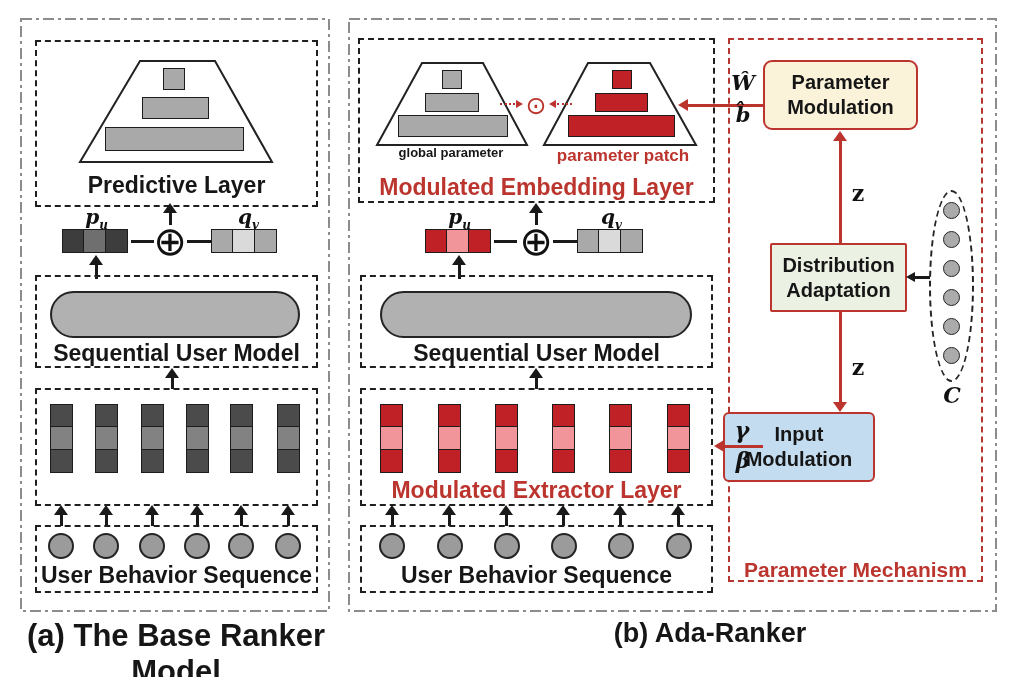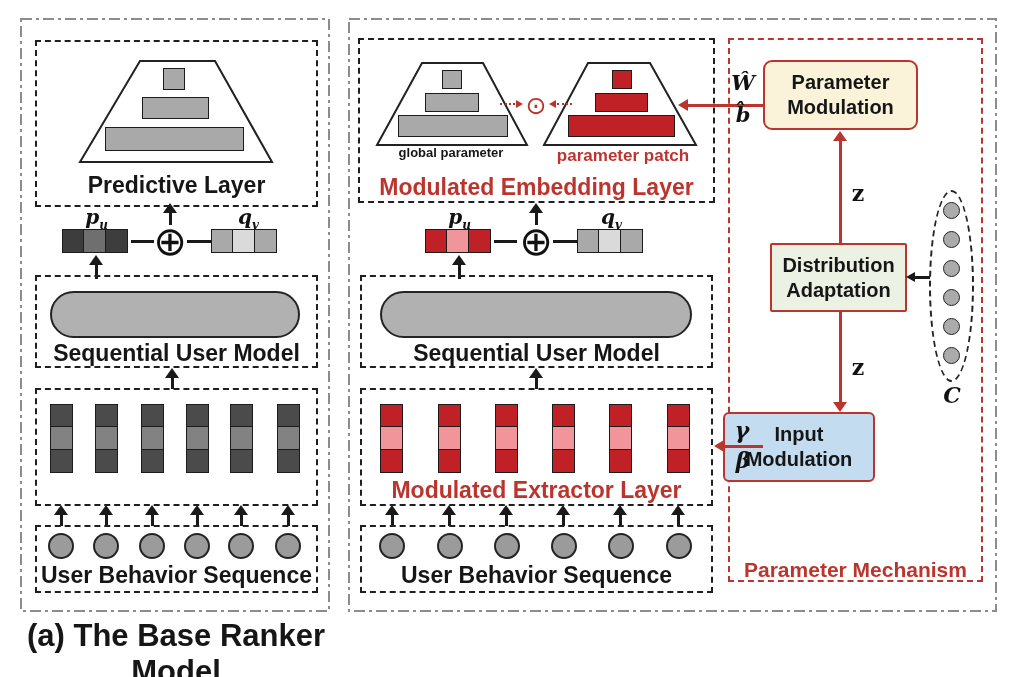--- a/index.html
+++ b/index.html
@@ -308,20 +308,21 @@
 
   <div class="box" style="left:360px;top:525px;width:353px;height:68px;"></div>
   <div class="circ" style="left:379px;top:533px;"></div>
   <div class="circ" style="left:437px;top:533px;"></div>
   <div class="circ" style="left:494px;top:533px;"></div>
   <div class="circ" style="left:551px;top:533px;"></div>
   <div class="circ" style="left:608px;top:533px;"></div>
   <div class="circ" style="left:666px;top:533px;"></div>
   <div class="lbl" style="left:360px;top:562px;width:353px;font-size:23px;">User Behavior Sequence</div>
 
+  <div class="lbl" style="left:535px;top:618px;width:350px;font-size:27px;">(b) Ada-Ranker</div>
 
   <div class="rbox" style="left:728px;top:38px;width:255px;height:544px;"></div>
   <div class="lbl redtxt" style="left:730px;top:558px;width:251px;font-size:21px;">Parameter Mechanism</div>
 
   <div class="modbox" style="left:763px;top:60px;width:155px;height:70px;background:#faf3da;border-radius:9px;">Parameter Modulation</div>
   <div class="math" style="left:728px;top:72px;width:30px;font-size:21px;">Ŵ</div>
   <div class="math" style="left:731px;top:104px;width:24px;font-size:21px;">b̂</div>
 
   <div class="rArrUp" style="left:833px;top:131px;height:114px;">
       <div class="head"></div>

